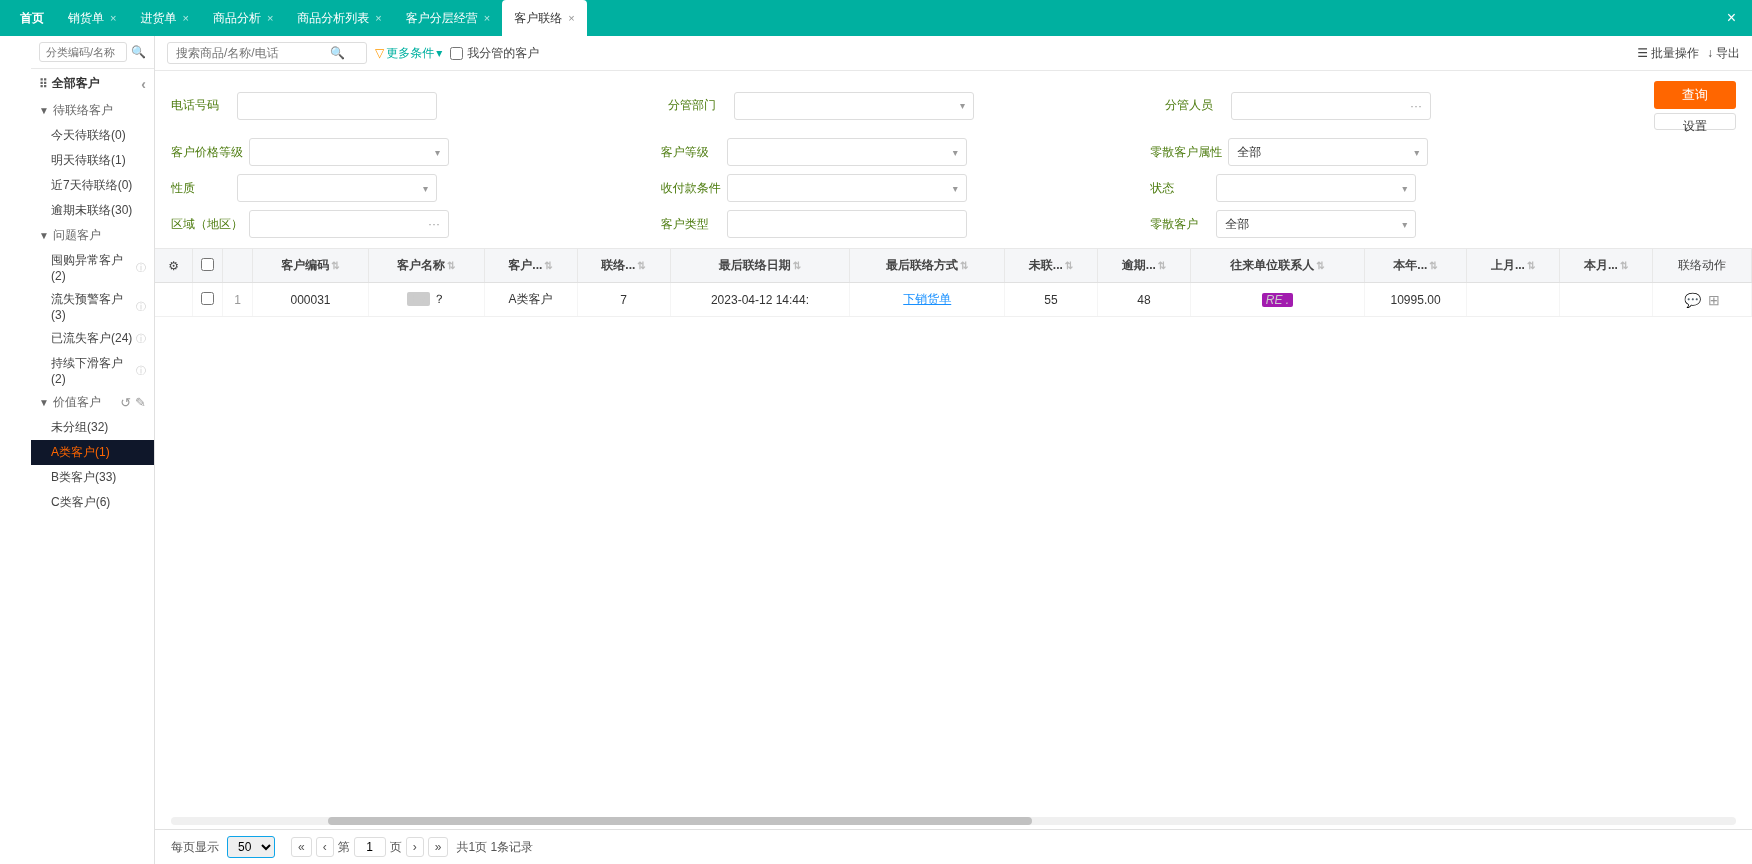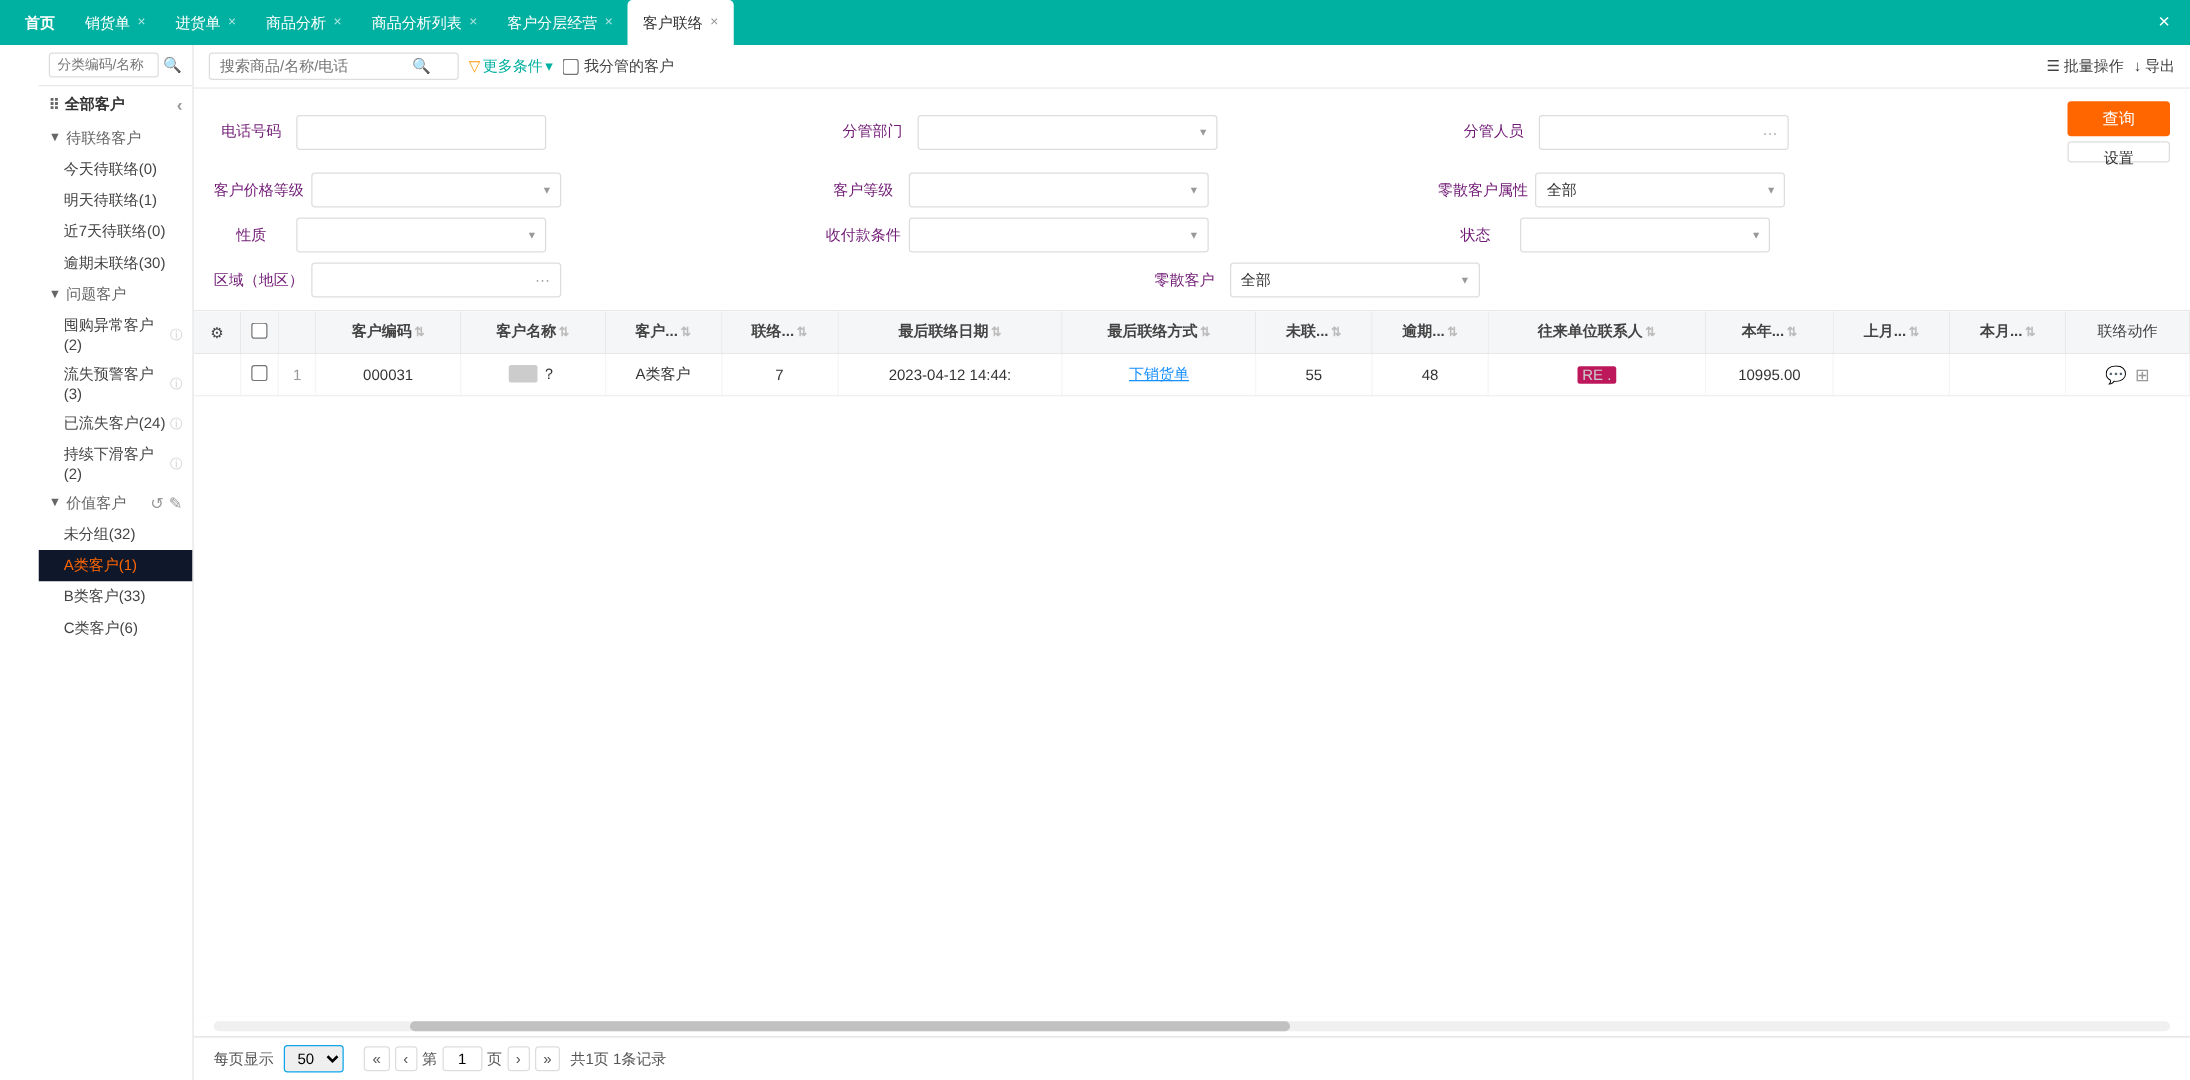--- a/index.html
+++ b/index.html
@@ -206,26 +206,26 @@
       gap: 0;
     }
     .filter-row:last-child { margin-bottom: 0; }
     .filter-field {
       display: flex;
       align-items: center;
       flex: 1;
       min-width: 0;
     }
     .filter-label {
-      color: #701a75;
+      color: #4d7c0f;
       font-size: 12px;
       white-space: nowrap;
       margin-right: 6px;
       min-width: 60px;
-      text-align: center;
+      text-align: left;
     }
     .filter-input {
       border: 1px solid #ddd;
       border-radius: 3px;
       padding: 4px 8px;
       font-size: 12px;
       flex: 1;
       min-width: 0;
       outline: none;
       height: 28px;
@@ -614,20 +614,26 @@
 
         <div class="filter-row">
           <div class="filter-field">
             <span class="filter-label">区域（地区）</span>
             <div class="filter-select" style="max-width:200px;">
               <span class="select-val"></span>
               <span style="color:#999">···</span>
             </div>
           </div>
           <div class="filter-divider"></div>
+          <div class="filter-field">
+            <span class="filter-label">客户类型</span>
+            <div class="filter-select" style="max-width:240px;">
+              <span class="select-val"></span>
+            </div>
+          </div>
           <div class="filter-divider"></div>
           <div class="filter-field">
             <span class="filter-label">零散客户</span>
             <div class="filter-select" style="max-width:200px;">
               <span class="select-val">全部</span>
               <span class="chevron">▾</span>
             </div>
           </div>
           <div style="width: 120px;"></div>
         </div>
@@ -749,21 +755,21 @@
               <td>
                 <span class="link-cell">下销货单</span>
               </td>
               <td>
                 <span>55</span>
               </td>
               <td>
                 <span>48</span>
               </td>
               <td>
-                <span style="background:#be185d; color:#ccc; border-radius:2px; padding:0 4px;">RE .</span>
+                <span style="background:#a21caf; color:#ccc; border-radius:2px; padding:0 4px;font-style:italic;">RE .</span>
               </td>
               <td>
                 <span>10995.00</span>
               </td>
               <td>
                 <span></span>
               </td>
               <td>
                 <span></span>
               </td>

